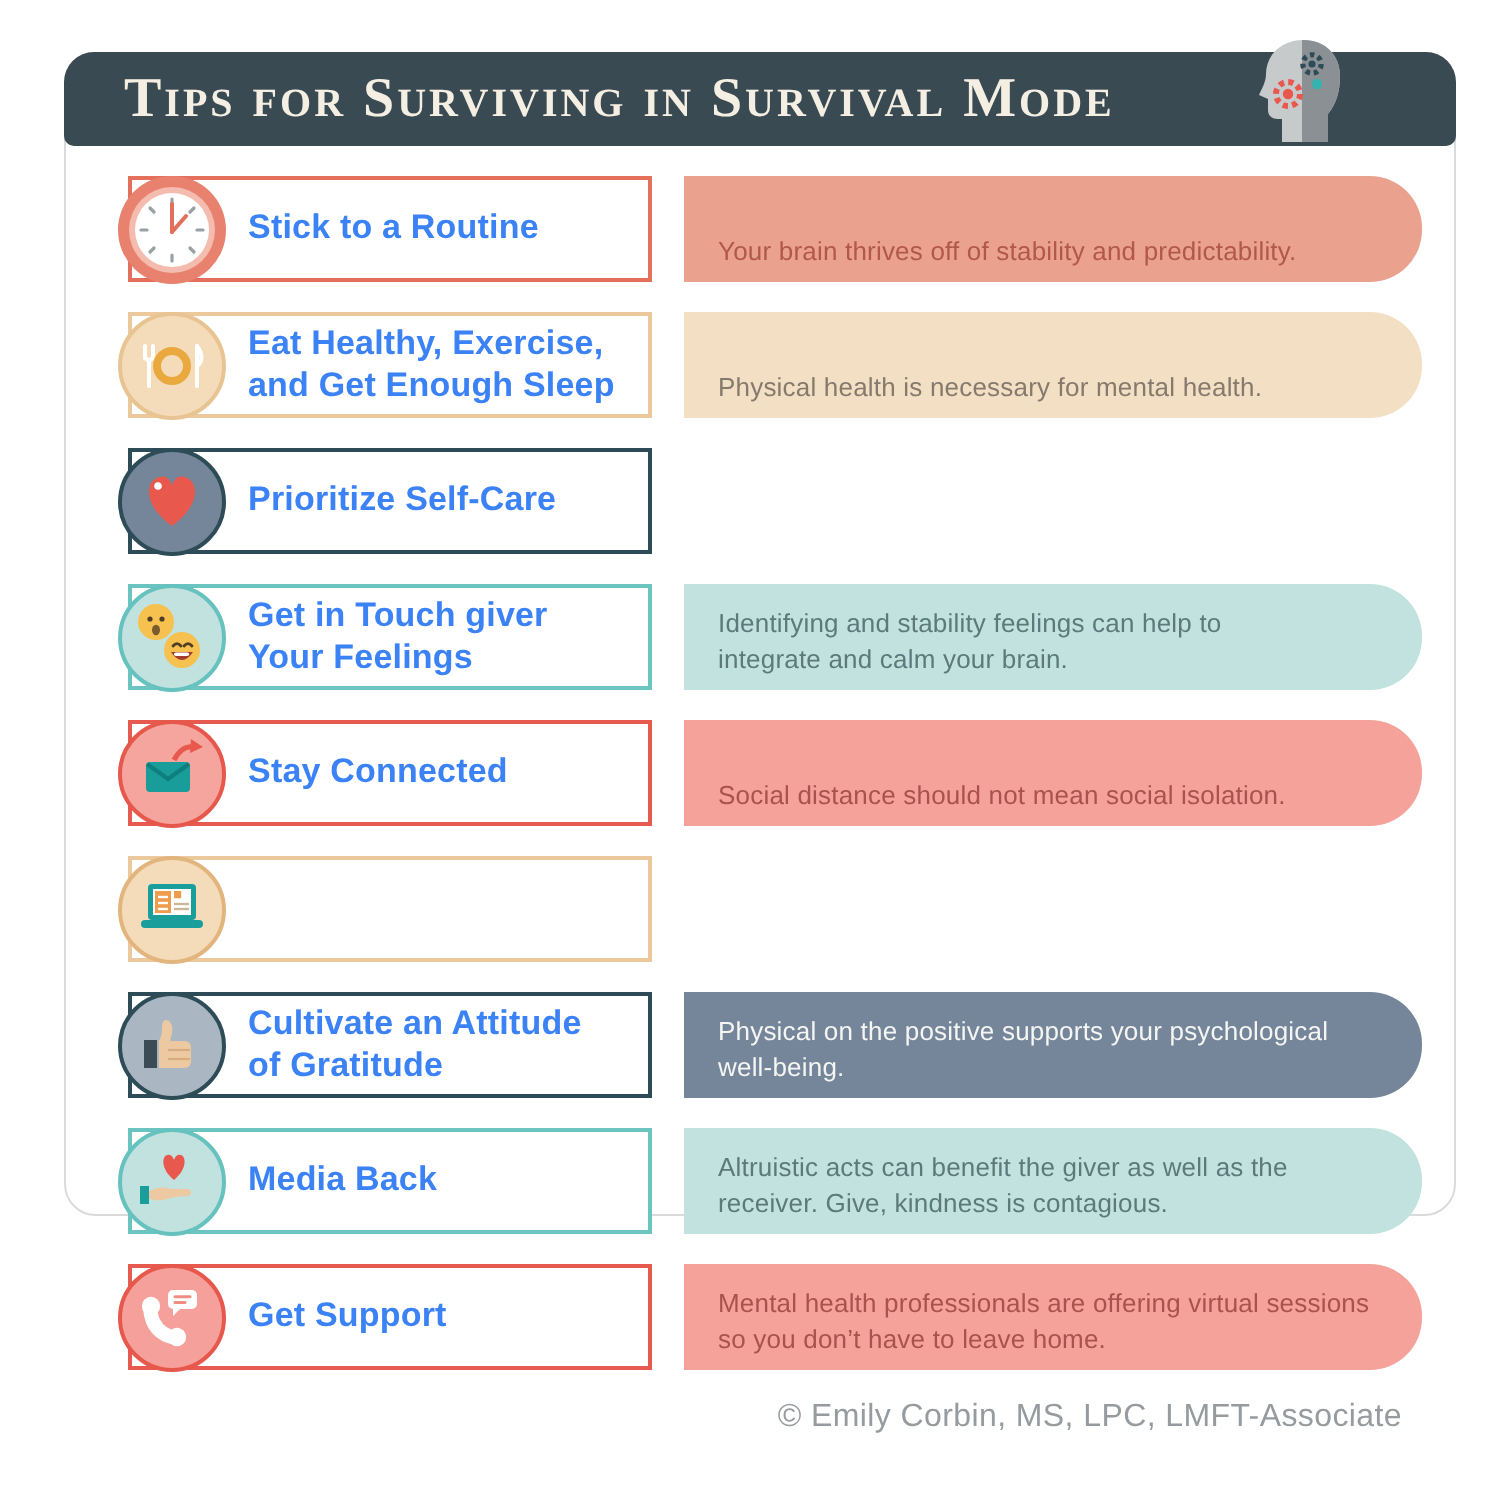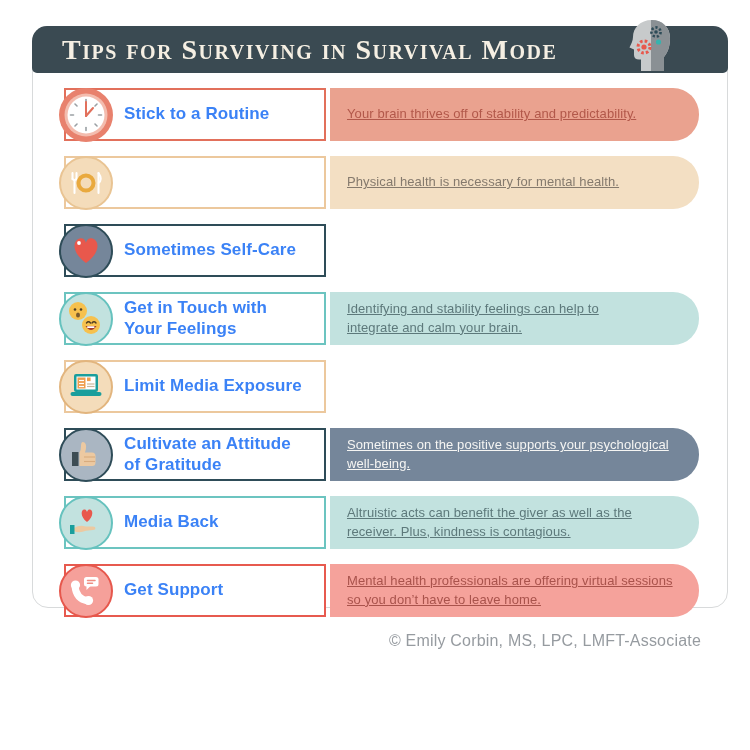--- a/index.html
+++ b/index.html
@@ -35,25 +35,24 @@
   }
   .icon-circle{
     position:absolute;left:-9px;top:50%;transform:translateY(-50%);
     width:58px;height:58px;pointer-events:none;
   }
   .row-title{
     margin:0;font-size:17px;line-height:1.18;font-weight:bold;color:#3b82f6;
     white-space:pre-line;letter-spacing:0.1px;
   }
   .desc-box{
-    width:369px;box-sizing:border-box;margin-left:4px;
+    width:369px;box-sizing:border-box;margin-left:16px;
     background:var(--bg);color:var(--fg);
-    border-radius:0 26px 26px 0;display:flex;align-items:center;
+    border-radius:0 26px 26px 0;display:flex;align-items:flex-end;
     padding:6px 14px 6px 17px;
-    text-decoration:underline;
   }
   .row-desc{
     margin:0;font-size:13px;line-height:1.4;white-space:pre-line;
     letter-spacing:0.1px;
   }
   .theme-coral{--bd:#e2705b;--bg:#eaa28f;--fg:#b2584a;}
   .theme-cream{--bd:#ecc89d;--bg:#f3dfc3;--fg:#857a6d;}
   .theme-slate{--bd:#2e4c58;--bg:#75869a;--fg:#f5f5f3;}
   .theme-teal{--bd:#6cc4c0;--bg:#c2e2df;--fg:#5d797b;}
   .theme-pink{--bd:#e75a4f;--bg:#f5a29b;--fg:#a9534c;}
@@ -123,117 +122,133 @@
           <g stroke="#ffffff" stroke-width="2" stroke-linecap="round" fill="none">
             <line x1="15.5" y1="19" x2="15.5" y2="25"></line>
             <line x1="19.5" y1="19" x2="19.5" y2="25"></line>
             <path d="M15.5 25 Q17.5 27 19.5 25"></path>
             <line x1="17.5" y1="26" x2="17.5" y2="39"></line>
             <path d="M41.5 19 C44.5 23 44.5 27 41.5 29"></path>
             <line x1="41.5" y1="19" x2="41.5" y2="39"></line>
           </g>
           <circle cx="29" cy="29" r="7.5" fill="none" stroke="#e9a93e" stroke-width="4"></circle>
         </svg>
+        <h2 class="row-title">Eat Healthy, Exercise,
+and Get Enough Sleep</h2>
       </div>
       <div class="desc-box">
         <p class="row-desc">Physical health is necessary for mental health.</p>
       </div>
     </div>
 
     <div class="row theme-slate">
       <div class="title-box">
         <svg class="icon-circle" viewBox="0 0 58 58">
           <circle cx="29" cy="29" r="26" fill="#75869a" stroke="#2e4c58" stroke-width="2"></circle>
           <path d="M29 41 C15 31 15 19 22.5 16.5 C27 15 29 19.5 29 21.5 C29 19.5 31 15 35.5 16.5 C43 19 43 31 29 41 Z" fill="#e8584c"></path>
           <circle cx="22" cy="21" r="1.9" fill="#ffffff"></circle>
         </svg>
-        <h2 class="row-title">Sometimes Self-Care</h2>
+        <h2 class="row-title">Prioritize Self-Care</h2>
       </div>
     </div>
 
     <div class="row theme-teal">
       <div class="title-box">
         <svg class="icon-circle" viewBox="0 0 58 58">
           <circle cx="29" cy="29" r="26" fill="#c2e2df" stroke="#66c2be" stroke-width="2"></circle>
           <circle cx="21" cy="21" r="9" fill="#f6c14e"></circle>
           <circle cx="18" cy="19.5" r="1.3" fill="#4f3e23"></circle>
           <circle cx="24" cy="19.5" r="1.3" fill="#4f3e23"></circle>
           <ellipse cx="21" cy="25" rx="2" ry="2.6" fill="#7a5b2e"></ellipse>
           <circle cx="34" cy="35" r="9" fill="#f6c14e"></circle>
           <path d="M29.5 33 q2 -2.4 4 0" stroke="#4f3e23" stroke-width="1.4" fill="none" stroke-linecap="round"></path>
           <path d="M35 33 q2 -2.4 4 0" stroke="#4f3e23" stroke-width="1.4" fill="none" stroke-linecap="round"></path>
           <path d="M28.5 36 Q34 44 39.5 36 Z" fill="#a33b2c"></path>
           <rect x="30" y="36.2" width="7.6" height="1.8" rx="0.9" fill="#ffffff"></rect>
         </svg>
-        <h2 class="row-title">Get in Touch with
+        <h2 class="row-title">Get in Touch giver
 Your Feelings</h2>
       </div>
       <div class="desc-box">
         <p class="row-desc">Identifying and stability feelings can help to
 integrate and calm your brain.</p>
       </div>
     </div>
 
+    <div class="row theme-pink">
+      <div class="title-box">
+        <svg class="icon-circle" viewBox="0 0 58 58">
+          <circle cx="29" cy="29" r="26" fill="#f5a59d" stroke="#e6574c" stroke-width="2"></circle>
+          <rect x="16" y="23" width="22" height="15" rx="2" fill="#189d9b"></rect>
+          <path d="M16.5 24 L27 31.5 L37.5 24" stroke="#0d7f7e" stroke-width="2" fill="none"></path>
+          <path d="M30 22 Q34 14.5 40 15.5" stroke="#e8584c" stroke-width="2.6" fill="none"></path>
+          <path d="M38.5 11.5 L44.5 15.5 L38 18.5 Z" fill="#e8584c"></path>
+        </svg>
+        <h2 class="row-title">Stay Connected</h2>
+      </div>
+      <div class="desc-box">
+        <p class="row-desc">Social distance should not mean social isolation.</p>
+      </div>
+    </div>
 
     <div class="row theme-cream">
       <div class="title-box">
         <svg class="icon-circle" viewBox="0 0 58 58">
           <circle cx="29" cy="29" r="26" fill="#f4dcba" stroke="#e2b57e" stroke-width="2"></circle>
           <rect x="17" y="16" width="24" height="18" rx="2" fill="#1a9e9c"></rect>
           <rect x="19.5" y="18.5" width="19" height="13" fill="#ffffff"></rect>
           <rect x="20.5" y="19.5" width="8" height="11" fill="#ef9d4d"></rect>
           <g stroke="#ffffff" stroke-width="1.2">
             <line x1="22" y1="22.5" x2="27" y2="22.5"></line>
             <line x1="22" y1="25.5" x2="27" y2="25.5"></line>
             <line x1="22" y1="28.5" x2="27" y2="28.5"></line>
           </g>
           <rect x="30" y="19.5" width="3.6" height="3.6" fill="#ef9d4d"></rect>
           <g stroke="#c9b79b" stroke-width="1.2">
             <line x1="30" y1="26" x2="37.5" y2="26"></line>
             <line x1="30" y1="28.5" x2="37.5" y2="28.5"></line>
           </g>
           <rect x="13.5" y="34" width="31" height="4" rx="2" fill="#1a9e9c"></rect>
         </svg>
-        <h2 class="row-title">Limit Media Exposure</h2>
       </div>
     </div>
 
     <div class="row theme-slate">
       <div class="title-box">
         <svg class="icon-circle" viewBox="0 0 58 58">
           <circle cx="29" cy="29" r="26" fill="#aab6c2" stroke="#2e4c58" stroke-width="2"></circle>
           <rect x="15" y="26" width="6.5" height="14" fill="#3c4c54"></rect>
           <path d="M22.5 40 L35 40 Q38.5 40 38.5 36.5 L38.5 30 Q38.5 26.5 35 26.5 L28 26.5 Q30.5 19 27.5 16.5 Q24 14.5 24 20 Q24 24 22.5 26.5 Z" fill="#ecc9a1"></path>
           <g stroke="#d9ac7e" stroke-width="1.1">
             <line x1="27" y1="31" x2="38" y2="31"></line>
             <line x1="27" y1="35.5" x2="38" y2="35.5"></line>
           </g>
         </svg>
         <h2 class="row-title">Cultivate an Attitude
 of Gratitude</h2>
       </div>
       <div class="desc-box">
-        <p class="row-desc">Sometimes on the positive supports your psychological
+        <p class="row-desc">Physical on the positive supports your psychological
 well-being.</p>
       </div>
     </div>
 
     <div class="row theme-teal">
       <div class="title-box">
         <svg class="icon-circle" viewBox="0 0 58 58">
           <circle cx="29" cy="29" r="26" fill="#c2e2df" stroke="#66c2be" stroke-width="2"></circle>
           <path d="M30 28 C22.5 22 24 14.5 28 15.5 C29.5 16 30 18 30 18 C30 18 30.5 16 32 15.5 C36 14.5 37.5 22 30 28 Z" fill="#e8584c"></path>
           <path d="M17 34 Q23 30.5 28.5 32.5 L36 32.5 Q38.5 32.5 38.5 34.2 Q38.5 36 36 36 L29 36.8 Q22 39.5 17 37 Z" fill="#ecc9a1"></path>
           <rect x="13" y="31" width="4.5" height="9" fill="#1a9e9c"></rect>
         </svg>
         <h2 class="row-title">Media Back</h2>
       </div>
       <div class="desc-box">
         <p class="row-desc">Altruistic acts can benefit the giver as well as the
-receiver. Plus, kindness is contagious.</p>
+receiver. Give, kindness is contagious.</p>
       </div>
     </div>
 
     <div class="row theme-pink">
       <div class="title-box">
         <svg class="icon-circle" viewBox="0 0 58 58">
           <circle cx="29" cy="29" r="26" fill="#f5a09a" stroke="#e6574c" stroke-width="2"></circle>
           <path d="M18 24 Q19 37 31 39" stroke="#ffffff" stroke-width="7" fill="none" stroke-linecap="round"></path>
           <circle cx="18.5" cy="23" r="4.6" fill="#ffffff"></circle>
           <circle cx="31.5" cy="38.5" r="4.6" fill="#ffffff"></circle>

